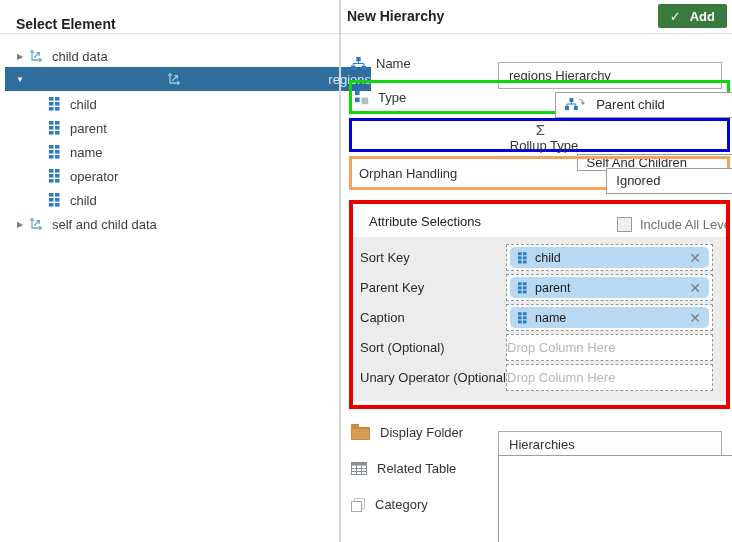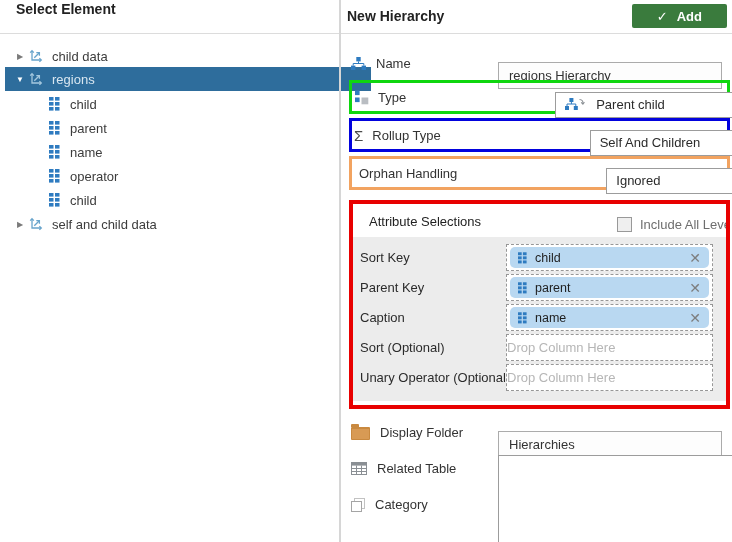--- a/index.html
+++ b/index.html
@@ -12,40 +12,40 @@
   }
 
   
   .vdiv { position:absolute; left:339px; top:0; width:2px; height:542px; background:#d6d6d6; }
   .hdiv-left  { position:absolute; left:0;   top:33px; width:339px; height:1px; background:#dcdcdc; }
   .hdiv-right { position:absolute; left:341px; top:33px; width:391px; height:1px; background:#dcdcdc; }
 
   .left-panel  { position:absolute; left:0; top:0; width:339px; height:542px; }
   .right-panel { position:absolute; left:341px; top:0; width:391px; height:542px; }
 
-  .panel-title { position:absolute; left:16px; top:1px; font-size:14px; font-weight:600; color:#222; }
+  .panel-title { position:absolute; left:16px; top:16px; font-size:14px; font-weight:600; color:#222; }
   .rp-title    { position:absolute; left:6px;  top:8px; font-size:14px; font-weight:600; color:#222; }
 
   
   .tree-row { position:absolute; left:0; width:322px; height:24px; display:flex; align-items:center; cursor:default; }
-  .tree-row.selected { left:5px; width:366px; background:#2e6d9c; color:#d8e6f0; }
+  .tree-row.selected { left:5px; width:366px; background:#2e6d9c; color:#d8e6f0;justify-content:space-between; }
   .exp { width:12px; margin-left:14px; font-size:8px; color:#7a7a7a; text-align:center; flex:0 0 auto; }
   .exp.exp-c::before { content:"\25B6"; }
   .exp.exp-e::before { content:"\25BC"; color:#fff; }
   .tree-row.selected .exp { margin-left:9px; }
   .t-icon { flex:0 0 auto; margin-left:2px; display:flex; align-items:center; color:#68a4cb; }
   .tree-row.selected .t-icon { color:#a5c8de; }
   .lvl1 { padding-left:49px; }
   .c-icon { flex:0 0 auto; display:flex; align-items:center; }
   .t-label { margin-left:8px; color:#3c3c3c; white-space:nowrap; }
   .tree-row.selected .t-label { color:#d8e6f0; }
   .lvl1 .t-label { margin-left:10px; }
 
   
-  .add-btn { position:absolute; right:5px; top:4px; height:24px; padding:0 25px;
+  .add-btn { position:absolute; right:5px; top:4px; height:24px; padding:0 12px;
     background:#3a7b3d; color:#fff; border:none; border-radius:2px;
     display:flex; align-items:center; gap:9px; font-size:13px; font-weight:bold; cursor:pointer;
     font-family:inherit; }
   .add-check { font-weight:normal; font-size:13px; }
   .add-check::before { content:"\2713"; }
 
   .frow { position:absolute; left:10px; height:27px; display:flex; align-items:center; }
   .frow-icon { display:flex; align-items:center; flex:0 0 auto; }
   .frow-label { margin-left:10px; color:#333; white-space:nowrap; }
   .no-icon .frow-label { margin-left:0; }
@@ -58,21 +58,21 @@
   .dd-label { color:#2b2b2b; white-space:nowrap; }
   .dd-icon { display:flex; align-items:center; margin-right:11px; flex:0 0 auto; }
 
   .sigma { font-size:15px; color:#4a4a4a; }
   .sigma::before { content:"\03A3"; }
 
   
   .ann { position:absolute; left:8px; width:381px; height:34px; display:flex; align-items:center; }
   .ann .ctl { left:149px; top:50%; margin-top:-13px; height:26px; width:224px; }
   .ann-green  { top:80px;  border:3px solid #0fd60f; }
-  .ann-blue   { top:118px; border:3px solid #0202dd; }
+  .ann-blue   { top:118px; border:3px solid #0202dd;flex-direction:column; }
   .ann-orange { top:156px; border:3px solid #f2a360;align-items:center; }
   .ann .frow-icon { margin-left:2px; }
   .ann .frow-label { margin-left:9px; }
 
   
   .red-box { position:absolute; left:8px; top:200px; width:381px; height:209px;
     border:4px solid #e80000; background:#fff; overflow:hidden; }
   .attr-title { position:absolute; left:16px; top:10px; color:#222; }
   .include-wrap { position:absolute; left:264px; top:13px; display:flex; align-items:center; white-space:nowrap; }
   .checkbox { width:15px; height:15px; border:1px solid #999; background:#efefef; flex:0 0 auto; cursor:pointer; }

